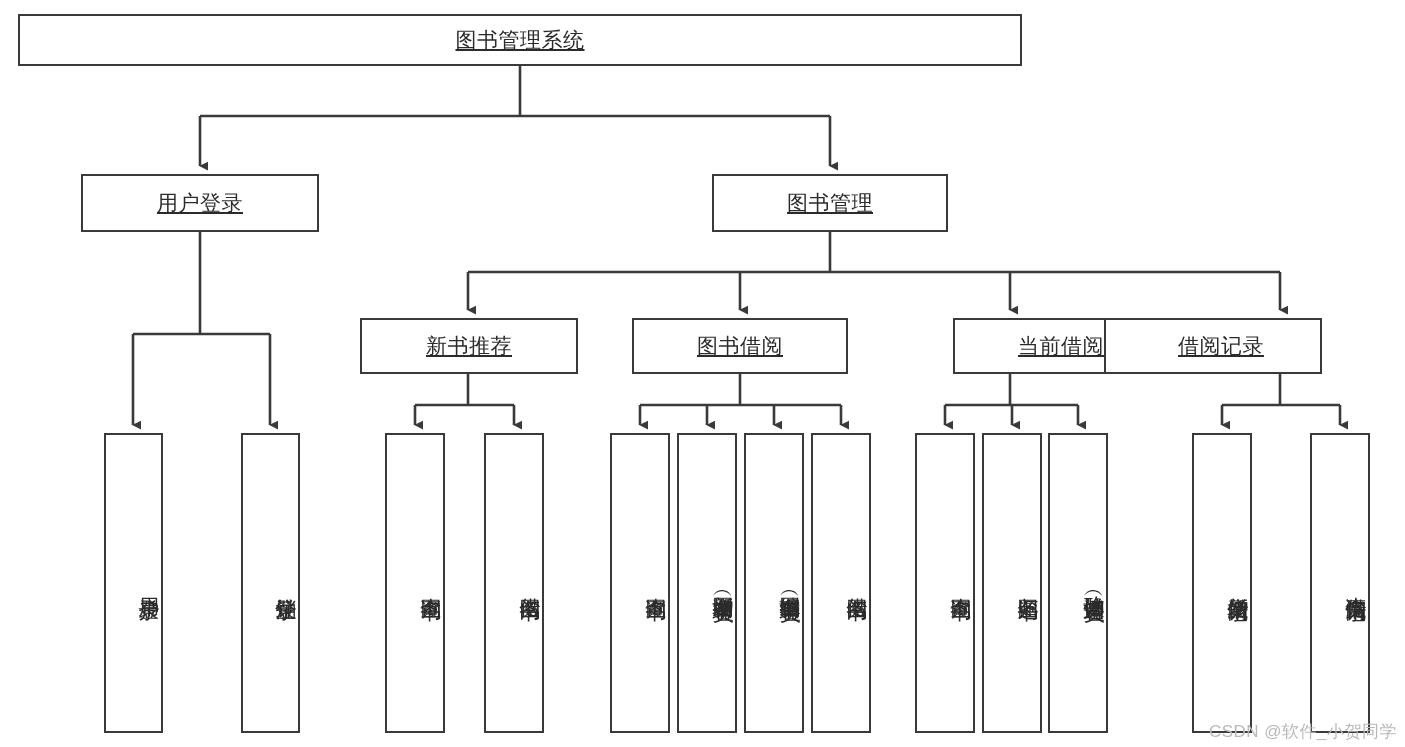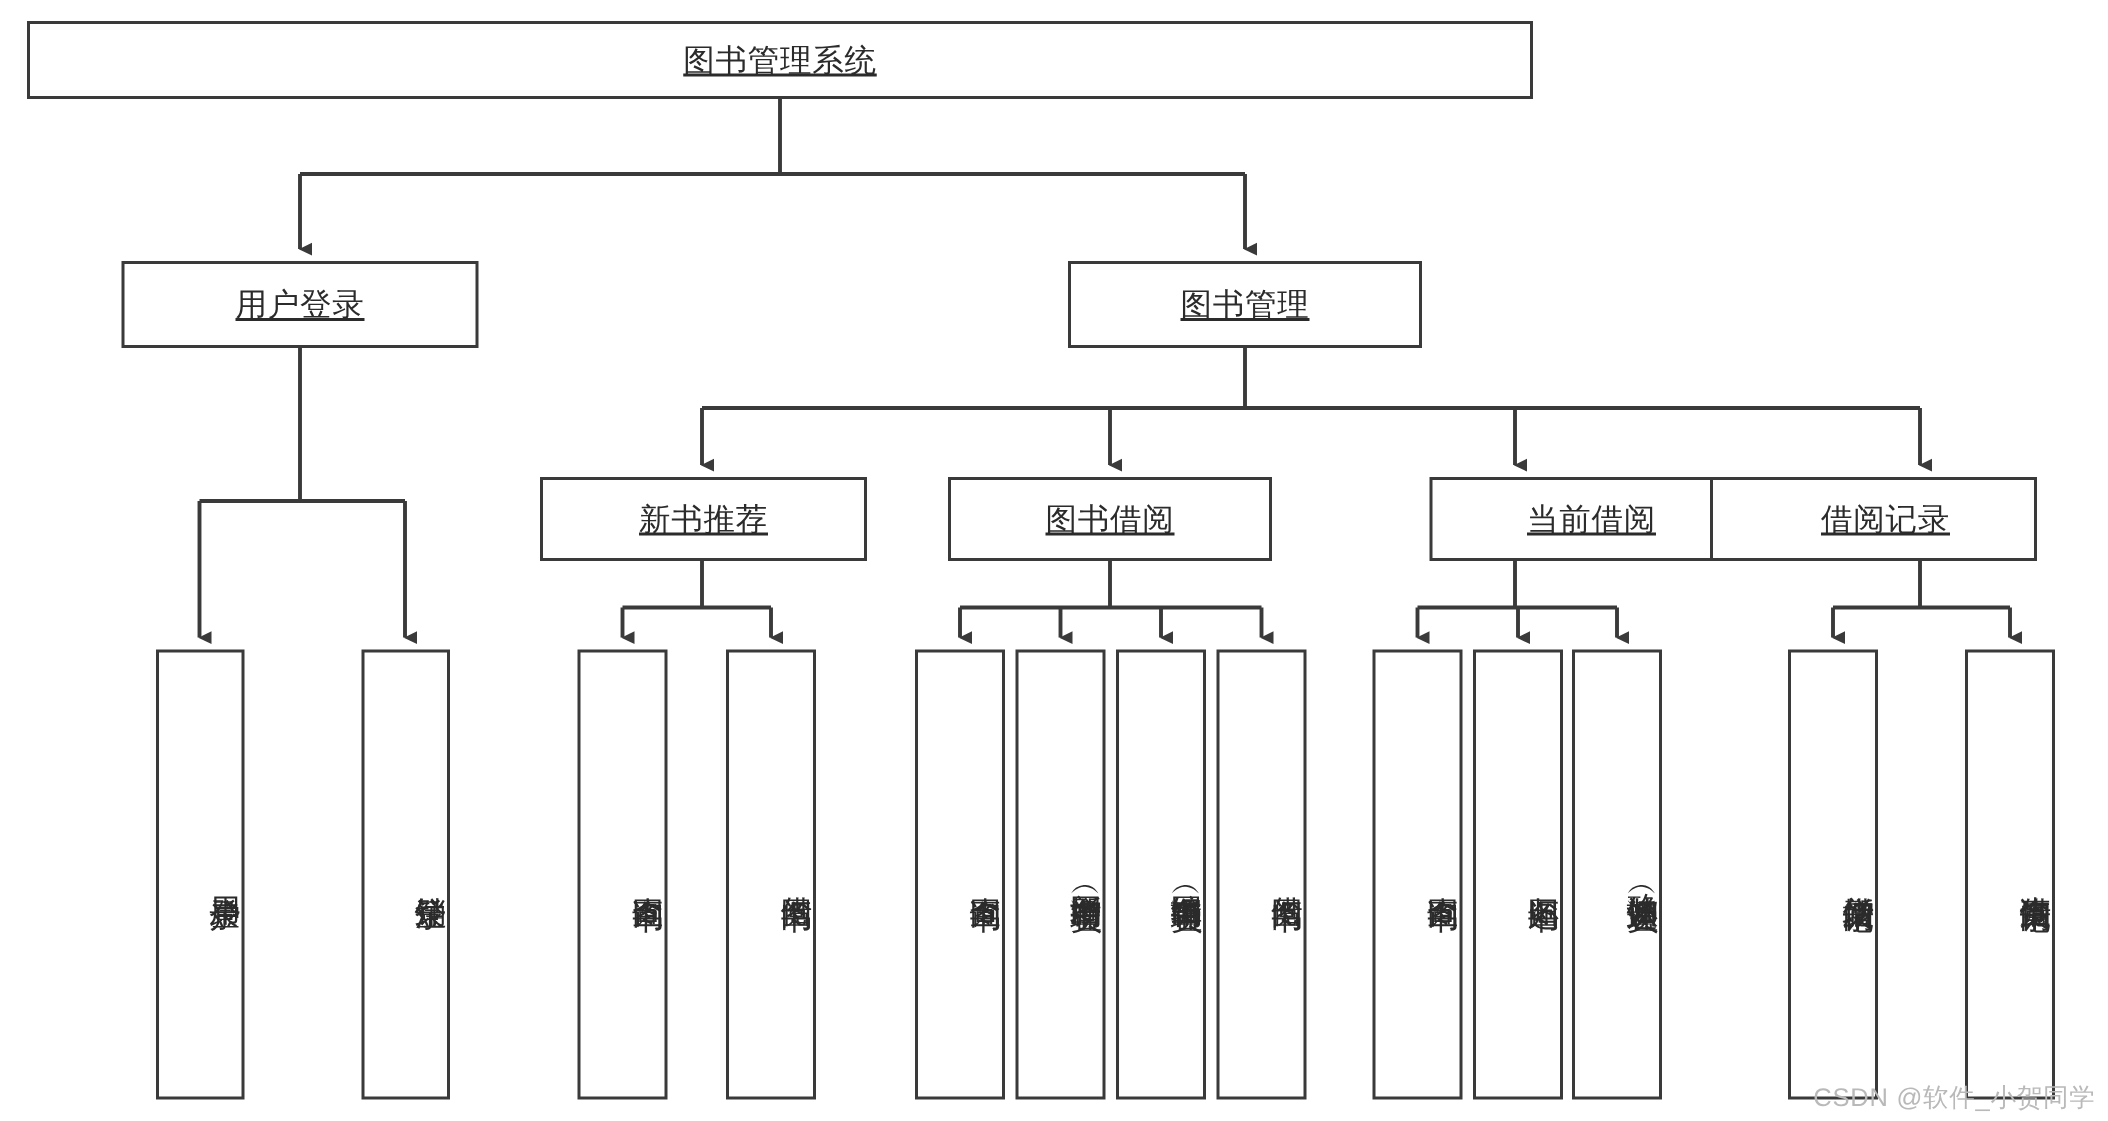--- a/index.html
+++ b/index.html
@@ -138,21 +138,21 @@
 
   <div class="node horizontal" style="left:360px; top:318px; width:218px; height:56px;">
     <span class="node-label">新书推荐</span>
   </div>
   <div class="node horizontal" style="left:632px; top:318px; width:216px; height:56px;justify-content:center;">
     <span class="node-label">图书借阅</span>
   </div>
   <div class="node horizontal" style="left:953px; top:318px; width:216px; height:56px;">
     <span class="node-label">当前借阅</span>
   </div>
-  <div class="node horizontal" style="left:1140px; top:318px; width:218px; height:56px;padding-left:16px;">
+  <div class="node horizontal" style="left:1104px; top:318px; width:218px; height:56px;padding-left:16px;">
     <span class="node-label">借阅记录</span>
   </div>
 
   <div class="node vertical" style="left:104px; top:433px; width:59px; height:300px;">
     <span class="node-label">用户登录</span>
   </div>
   <div class="node vertical" style="left:241px; top:433px; width:59px; height:300px;">
     <span class="node-label">注销登录</span>
   </div>
   <div class="node vertical" style="left:385px; top:433px; width:60px; height:300px;">

